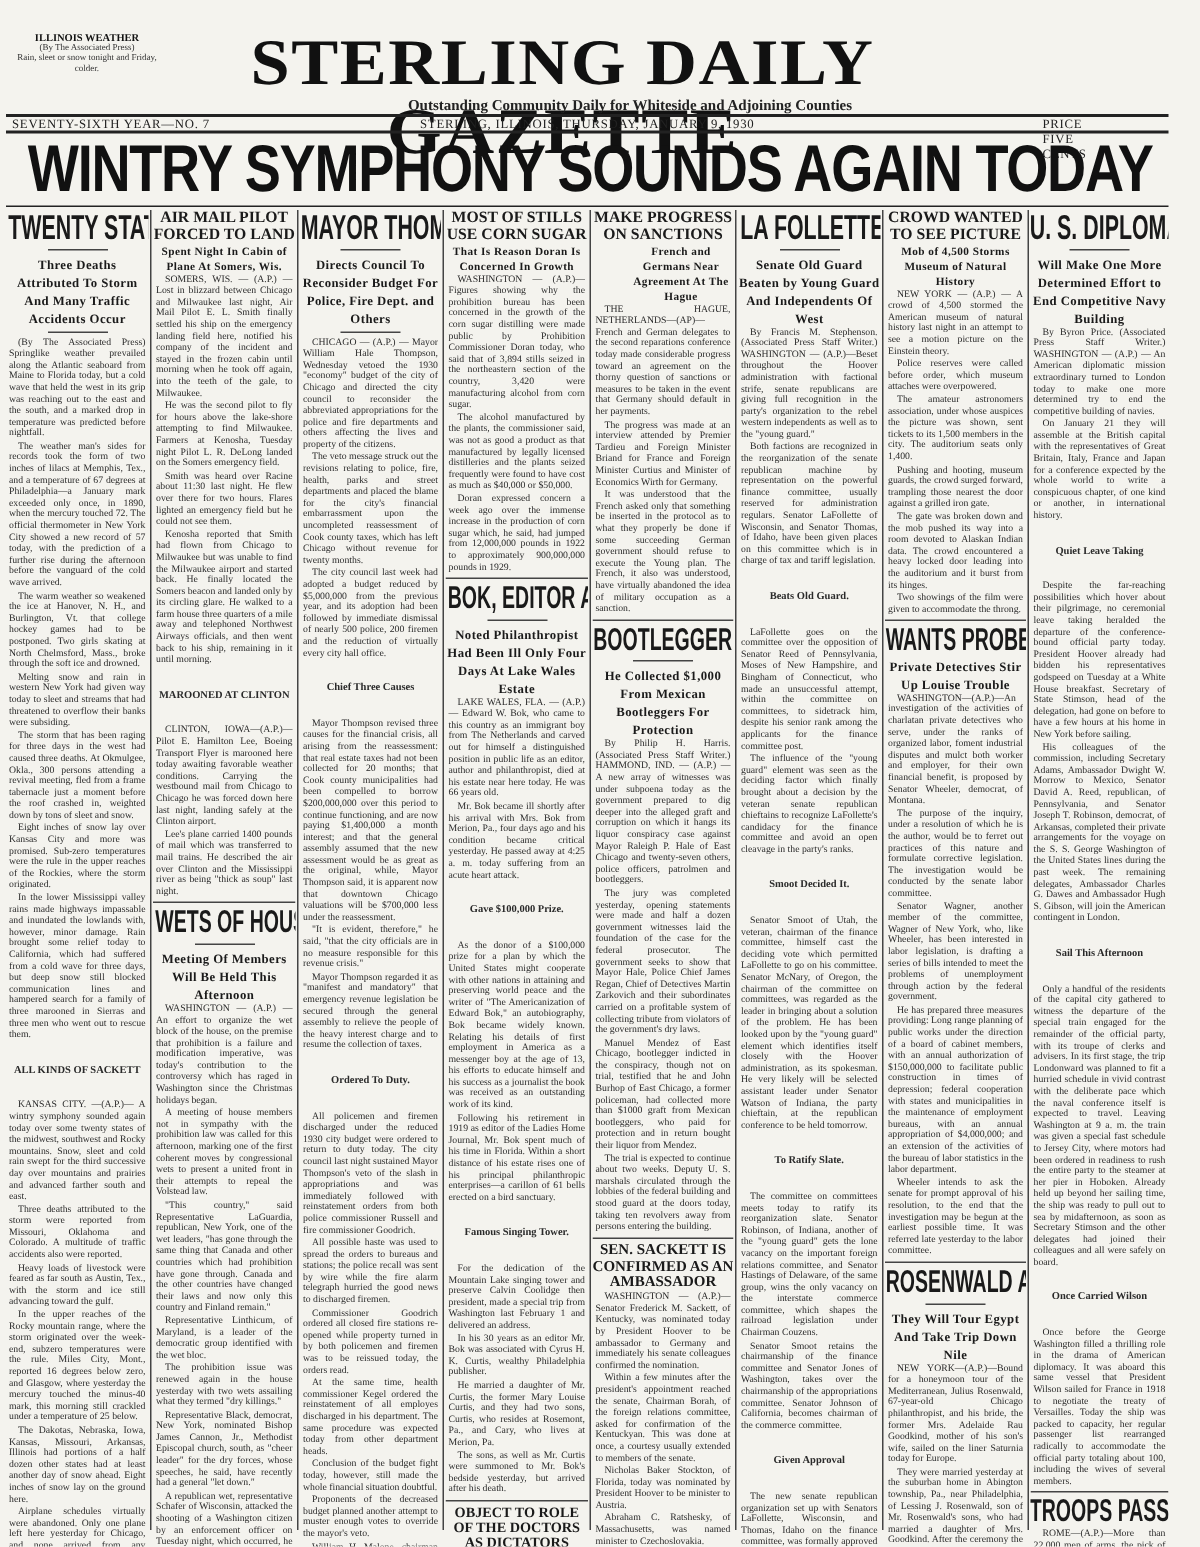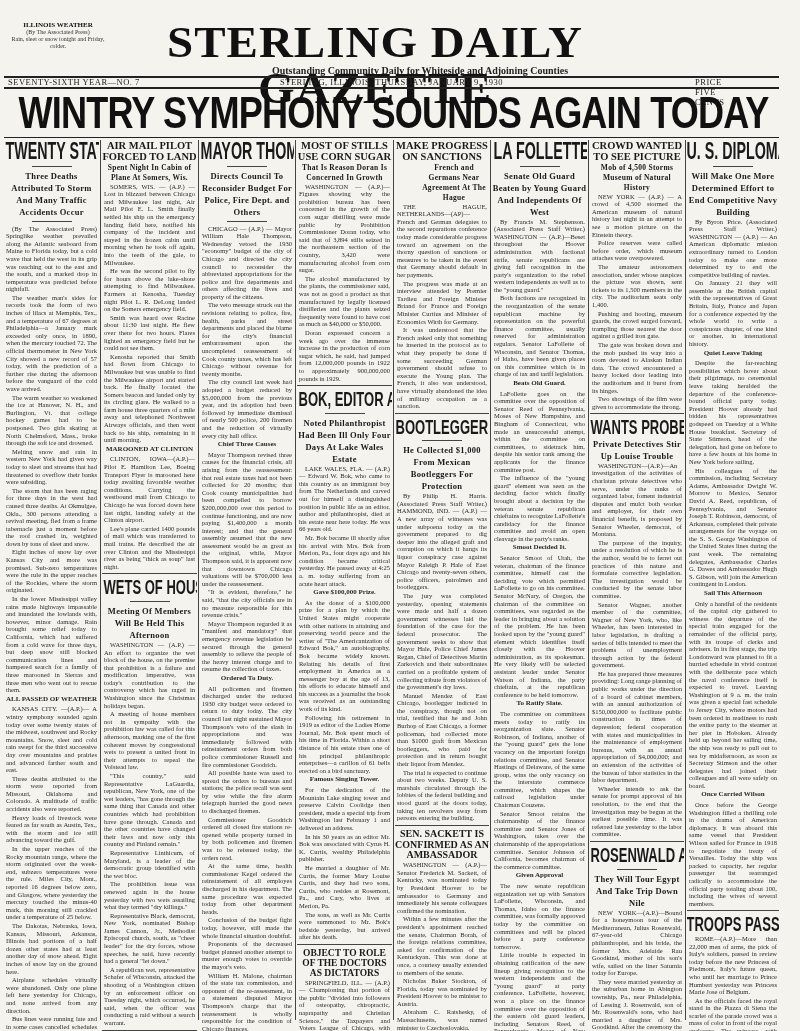--- a/index.html
+++ b/index.html
@@ -17,21 +17,21 @@
   .rule2 { left:4px; top:71px; width:775px; height:0; border-top:2px solid #222; }
   .banner { left:4px; top:74px; width:780px; text-align:center; font-family:"Liberation Sans", sans-serif; font-weight:bold; font-size:44px; line-height:46px; letter-spacing:-1px; transform:scaleX(0.82); transform-origin:left top; white-space:nowrap; color:#111; }
   .rule3 { left:4px; top:121px; width:775px; border-top:1.5px solid #222; }
   .col { position:absolute; top:124px; height:895px; overflow:hidden; }
   .vline { position:absolute; top:124px; height:880px; border-left:1px solid #444; }
   .hd-cond { font-family:"Liberation Sans", sans-serif; font-weight:bold; text-align:center; line-height:0.98; transform:scaleX(0.62); transform-origin:center top; white-space:nowrap; }
   .hd-slab { font-family:"Liberation Serif", serif; font-weight:bold; line-height:1.08;text-align:center; }
   .deck { font-family:"Liberation Serif", serif; font-weight:bold; text-align:center; font-size:8.5px; line-height:12px; letter-spacing:0.3px; }
   .body { font-size:6.5px; line-height:7.6px; text-align:justify; color:#2a2a2a; padding:0 2px; }
   .body p { margin:0 0 1px 0; text-indent:6px; }
-  .sub { font-size:7px; font-weight:bold; text-align:center; margin:2px 0; }
+  .sub { font-size:7px; font-weight:bold; text-align:center; margin:16px 0; }
   .dash { width:40px; margin:3px auto; border-top:1px solid #444; }
   .sep { border-top:1px solid #444; margin:3px 0; }
 </style>
 </head>
 <body>
 
 <div class="page">
 
   <div class="abs weather">
     <div class="t">ILLINOIS WEATHER</div>
@@ -63,21 +63,21 @@
     <div class="deck">Three Deaths Attributed To Storm And Many Traffic Accidents Occur</div>
     <div class="dash"></div>
     <div class="body">
       <p>(By The Associated Press) Springlike weather prevailed along the Atlantic seaboard from Maine to Florida today, but a cold wave that held the west in its grip was reaching out to the east and the south, and a marked drop in temperature was predicted before nightfall.</p>
       <p>The weather man's sides for records took the form of two inches of lilacs at Memphis, Tex., and a temperature of 67 degrees at Philadelphia—a January mark exceeded only once, in 1890, when the mercury touched 72. The official thermometer in New York City showed a new record of 57 today, with the prediction of a further rise during the afternoon before the vanguard of the cold wave arrived.</p>
       <p>The warm weather so weakened the ice at Hanover, N. H., and Burlington, Vt. that college hockey games had to be postponed. Two girls skating at North Chelmsford, Mass., broke through the soft ice and drowned.</p>
       <p>Melting snow and rain in western New York had given way today to sleet and streams that had threatened to overflow their banks were subsiding.</p>
       <p>The storm that has been raging for three days in the west had caused three deaths. At Okmulgee, Okla., 300 persons attending a revival meeting, fled from a frame tabernacle just a moment before the roof crashed in, weighted down by tons of sleet and snow.</p>
       <p>Eight inches of snow lay over Kansas City and more was promised. Sub-zero temperatures were the rule in the upper reaches of the Rockies, where the storm originated.</p>
       <p>In the lower Mississippi valley rains made highways impassable and inundated the lowlands with, however, minor damage. Rain brought some relief today to California, which had suffered from a cold wave for three days, but deep snow still blocked communication lines and hampered search for a family of three marooned in Sierras and three men who went out to rescue them.</p>
-      <div class="sub">ALL PASSED OF WEATHER</div>
+      <div class="sub">ALL KINDS OF SACKETT</div>
       <p>KANSAS CITY. —(A.P.)— A wintry symphony sounded again today over some twenty states of the midwest, southwest and Rocky mountains. Snow, sleet and cold rain swept for the third successive day over mountains and prairies and advanced farther south and east.</p>
       <p>Three deaths attributed to the storm were reported from Missouri, Oklahoma and Colorado. A multitude of traffic accidents also were reported.</p>
       <p>Heavy loads of livestock were feared as far south as Austin, Tex., with the storm and ice still advancing toward the gulf.</p>
       <p>In the upper reaches of the Rocky mountain range, where the storm originated over the week-end, subzero temperatures were the rule. Miles City, Mont., reported 16 degrees below zero, and Glasgow, where yesterday the mercury touched the minus-40 mark, this morning still crackled under a temperature of 25 below.</p>
       <p>The Dakotas, Nebraska, Iowa, Kansas, Missouri, Arkansas, Illinois had portions of a half dozen other states had at least another day of snow ahead. Eight inches of snow lay on the ground here.</p>
       <p>Airplane schedules virtually were abandoned. Only one plane left here yesterday for Chicago, and none arrived from any direction.</p>
       <p>Bus lines were running late and in some cases cancelled schedules entirely. Railroads were comparatively unhampered. Only three of the trunk line roads running through Kansas City reported trains delayed by the storm.</p>
 
     </div>
   </div>

